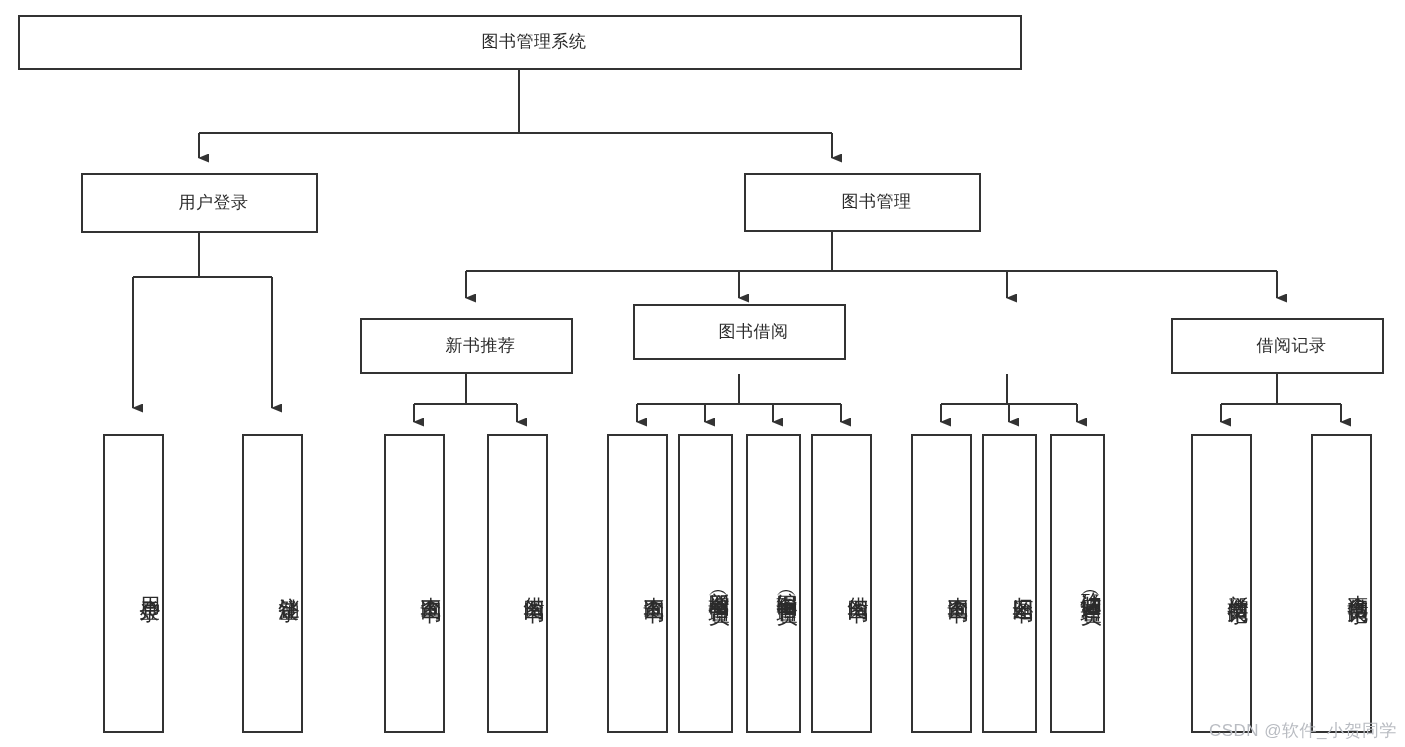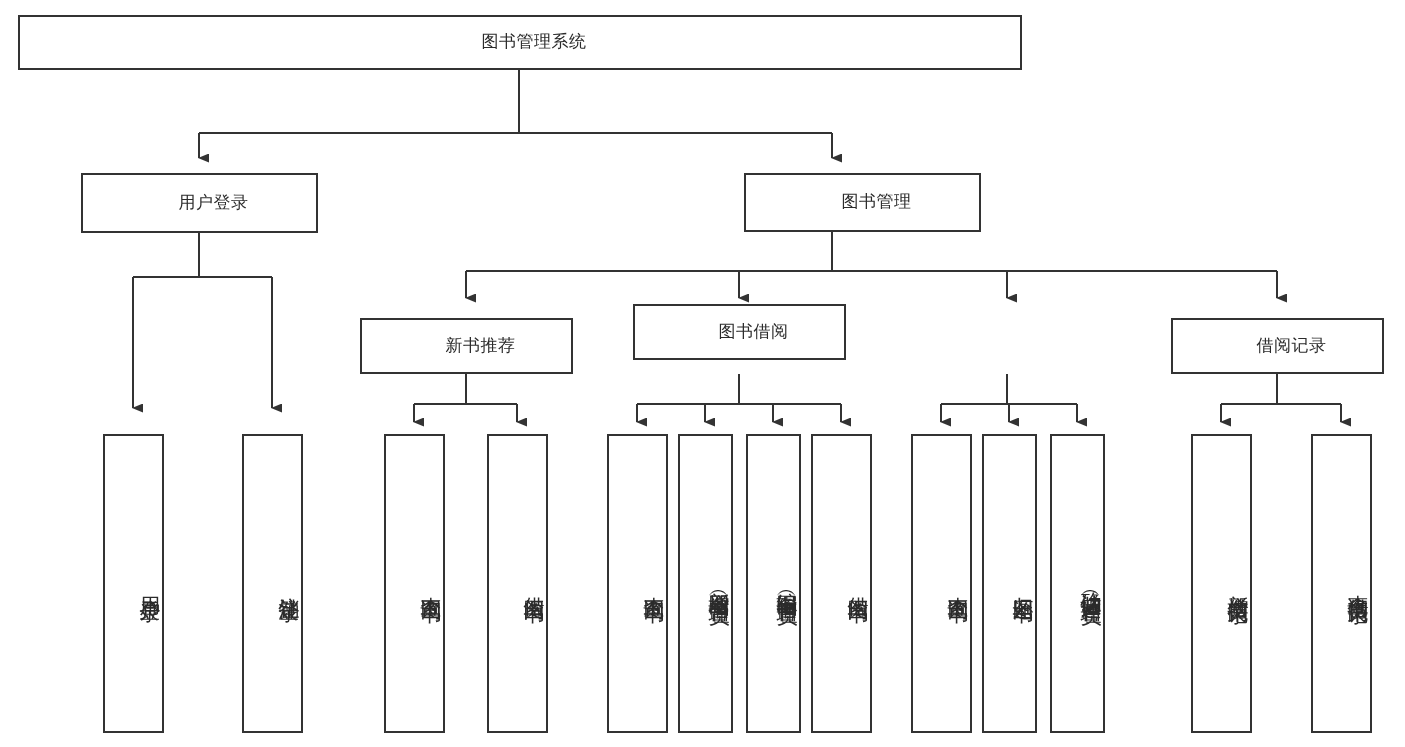--- a/index.html
+++ b/index.html
@@ -197,14 +197,15 @@
   </div>
 
   <div class="node node-vertical" style="left:1191px; top:434px; width:61px; height:299px;">
     <span>新增借阅记录</span>
   </div>
 
   <div class="node node-vertical" style="left:1311px; top:434px; width:61px; height:299px;">
     <span>查询借阅记录</span>
   </div>
 
+  <div id="watermark">CSDN @软件_小贺同学</div>
 
 </div>
 
 </body></html>

